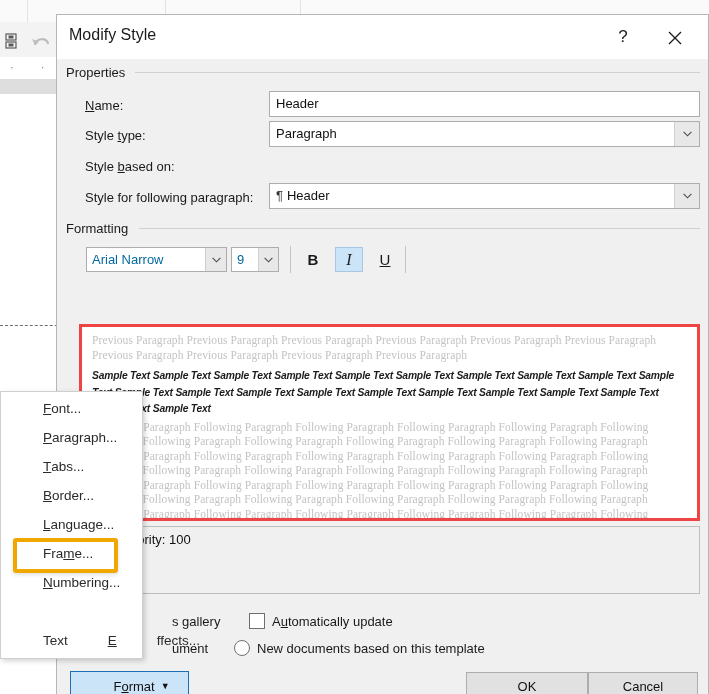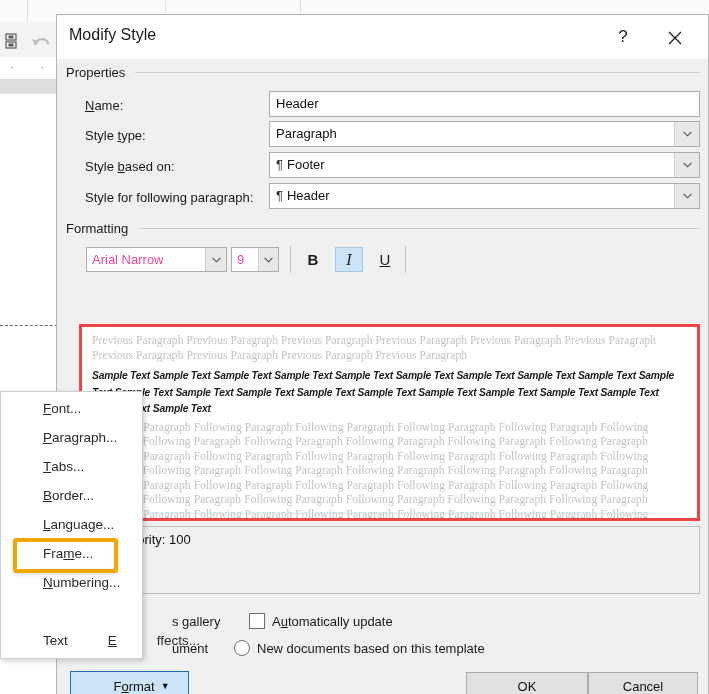--- a/index.html
+++ b/index.html
@@ -101,21 +101,21 @@
     position:absolute; top:0; right:0; width:24px; height:100%;
     background:#e8e8e8; border-left:1px solid #cfcfcf;
     display:flex; align-items:center; justify-content:center;
   }
   .chev { width:9px; height:6px; }
   .pilcrow { color:#333; margin-right:4px; }
 
   
   .tb-combo {
     position:absolute; background:#ffffff; border:1px solid #adadad;
-    box-sizing:border-box; font-size:13px; color:#ec4899;
+    box-sizing:border-box; font-size:13px; color:#0369a1;
     padding:3px 5px; line-height:17px;
   }
   .tb-combo.center { text-align:center; }
   .tb-btn {
     position:absolute; width:28px; height:25px; box-sizing:border-box;
     display:flex; align-items:center; justify-content:center;
     font-size:15px; color:#1a1a1a; background:transparent; border:1px solid transparent;
   }
   .tb-btn.on { background:#cce4f7; border:1px solid #a6c8e4; }
   .tb-sep { position:absolute; width:1px; background:#c4c4c4; }
@@ -262,28 +262,20 @@
         <span class="combo-arrow">
           <svg class="chev" viewBox="0 0 9 6">
               <path d="M0.6 0.8 L4.5 4.8 L8.4 0.8" fill="none" stroke="#4a4a4a" stroke-width="1.1"></path>
             </svg>
         </span>
       </div>
 
       <div class="fld-label" style="left:28px; top:100px;">
         <span>Style </span><u>b</u><span>ased on:</span>
       </div>
-      <div class="combo" style="left:212px; top:93px; width:431px; height:26px;">
-        <span class="pilcrow">¶</span><span>Footer</span>
-        <span class="combo-arrow">
-          <svg class="chev" viewBox="0 0 9 6">
-              <path d="M0.6 0.8 L4.5 4.8 L8.4 0.8" fill="none" stroke="#4a4a4a" stroke-width="1.1"></path>
-            </svg>
-        </span>
-      </div>
 
       <div class="fld-label" style="left:28px; top:131px;">
         <span>Style for following paragraph:</span>
       </div>
       <div class="combo" style="left:212px; top:124px; width:431px; height:26px;">
         <span class="pilcrow">¶</span><span>Header</span>
         <span class="combo-arrow">
           <svg class="chev" viewBox="0 0 9 6">
               <path d="M0.6 0.8 L4.5 4.8 L8.4 0.8" fill="none" stroke="#4a4a4a" stroke-width="1.1"></path>
             </svg>

